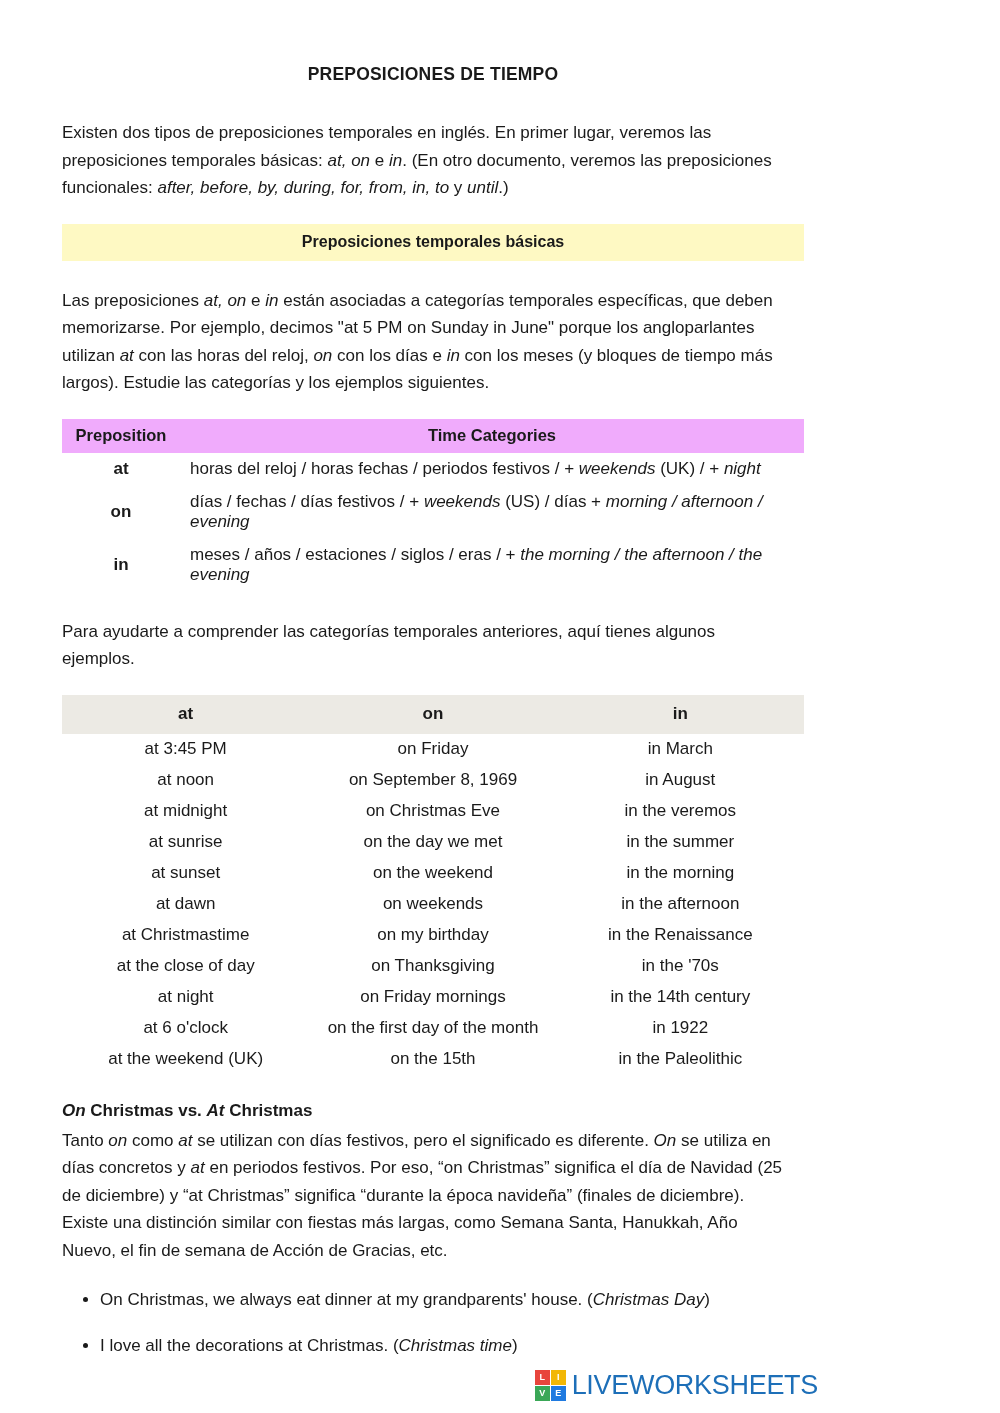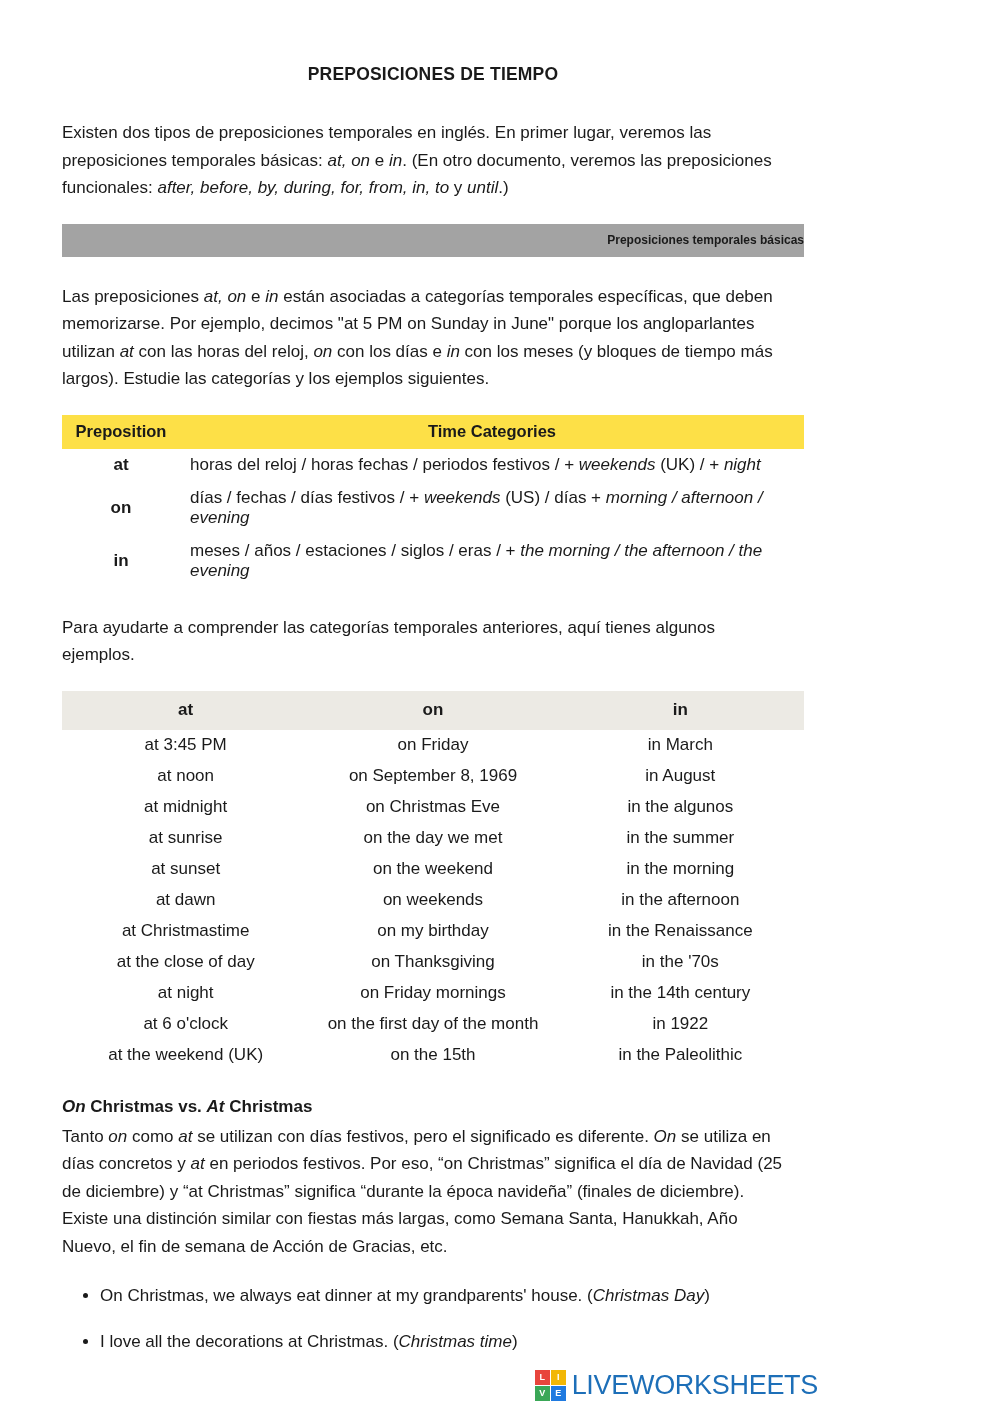--- a/index.html
+++ b/index.html
@@ -29,37 +29,37 @@
     margin: 8px 0 34px 0;
   }
   p.para {
     font-size: 17px;
     line-height: 1.62;
     margin: 0 16px 22px 0;
   }
   .it { font-style: italic; }
 
   .band {
-    background: #a3a3a3;
-    text-align: right;
-    font-weight: bold;
-    font-size: 12px;
+    background: #fef9c3;
+    text-align: center;
+    font-weight: bold;
+    font-size: 16px;
     padding: 9px 0 10px 0;
     margin: 4px 0 26px 0;
   }
 
   
   table.tbl {
     border-collapse: collapse;
     width: 100%;
     font-size: 17px;
   }
   table.prep-table { margin: 2px 0 26px 0; }
   table.prep-table thead th {
-    background: #fde047;
+    background: #f0abfc;
     font-weight: bold;
     font-size: 16.5px;
     padding: 7px 4px 8px 4px;
   }
   table.prep-table thead th.col-prep { width: 110px; text-align: center; }
   table.prep-table thead th.col-cat { text-align: center; }
   table.prep-table td {
     padding: 6px 4px 7px 4px;
     vertical-align: middle;
   }
@@ -203,21 +203,21 @@
         <td>in March</td>
       </tr>
       <tr>
         <td>at noon</td>
         <td>on September 8, 1969</td>
         <td>in August</td>
       </tr>
       <tr>
         <td>at midnight</td>
         <td>on Christmas Eve</td>
-        <td>in the algunos</td>
+        <td>in the veremos</td>
       </tr>
       <tr>
         <td>at sunrise</td>
         <td>on the day we met</td>
         <td>in the summer</td>
       </tr>
       <tr>
         <td>at sunset</td>
         <td>on the weekend</td>
         <td>in the morning</td>

